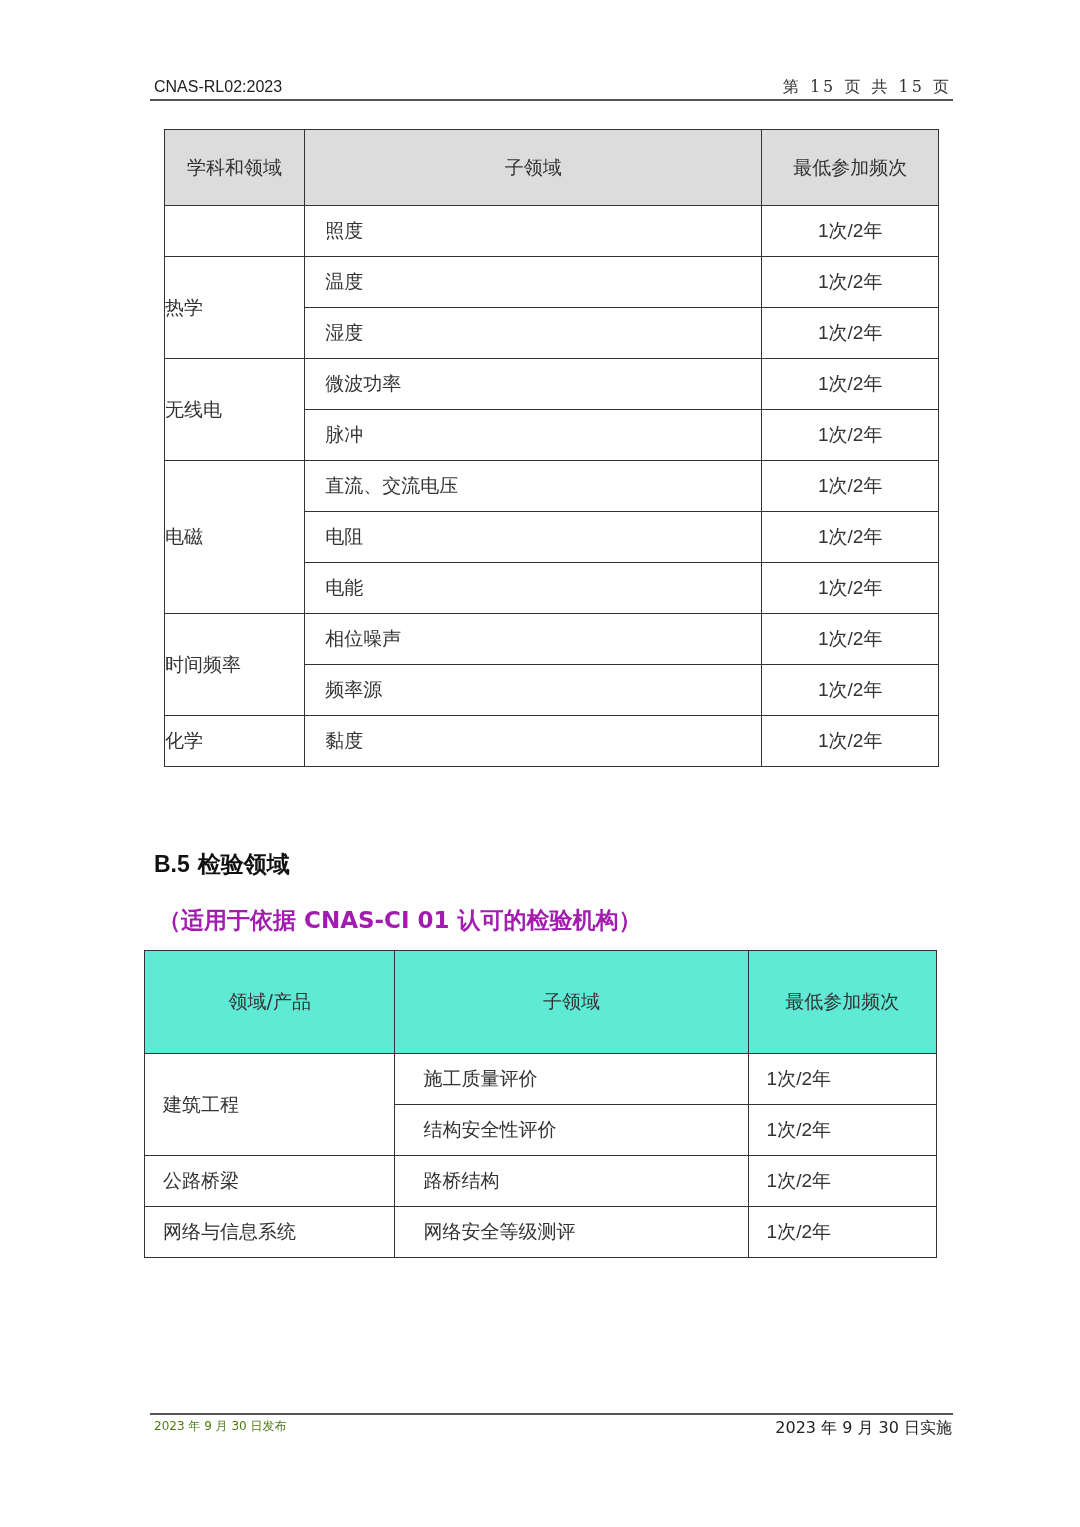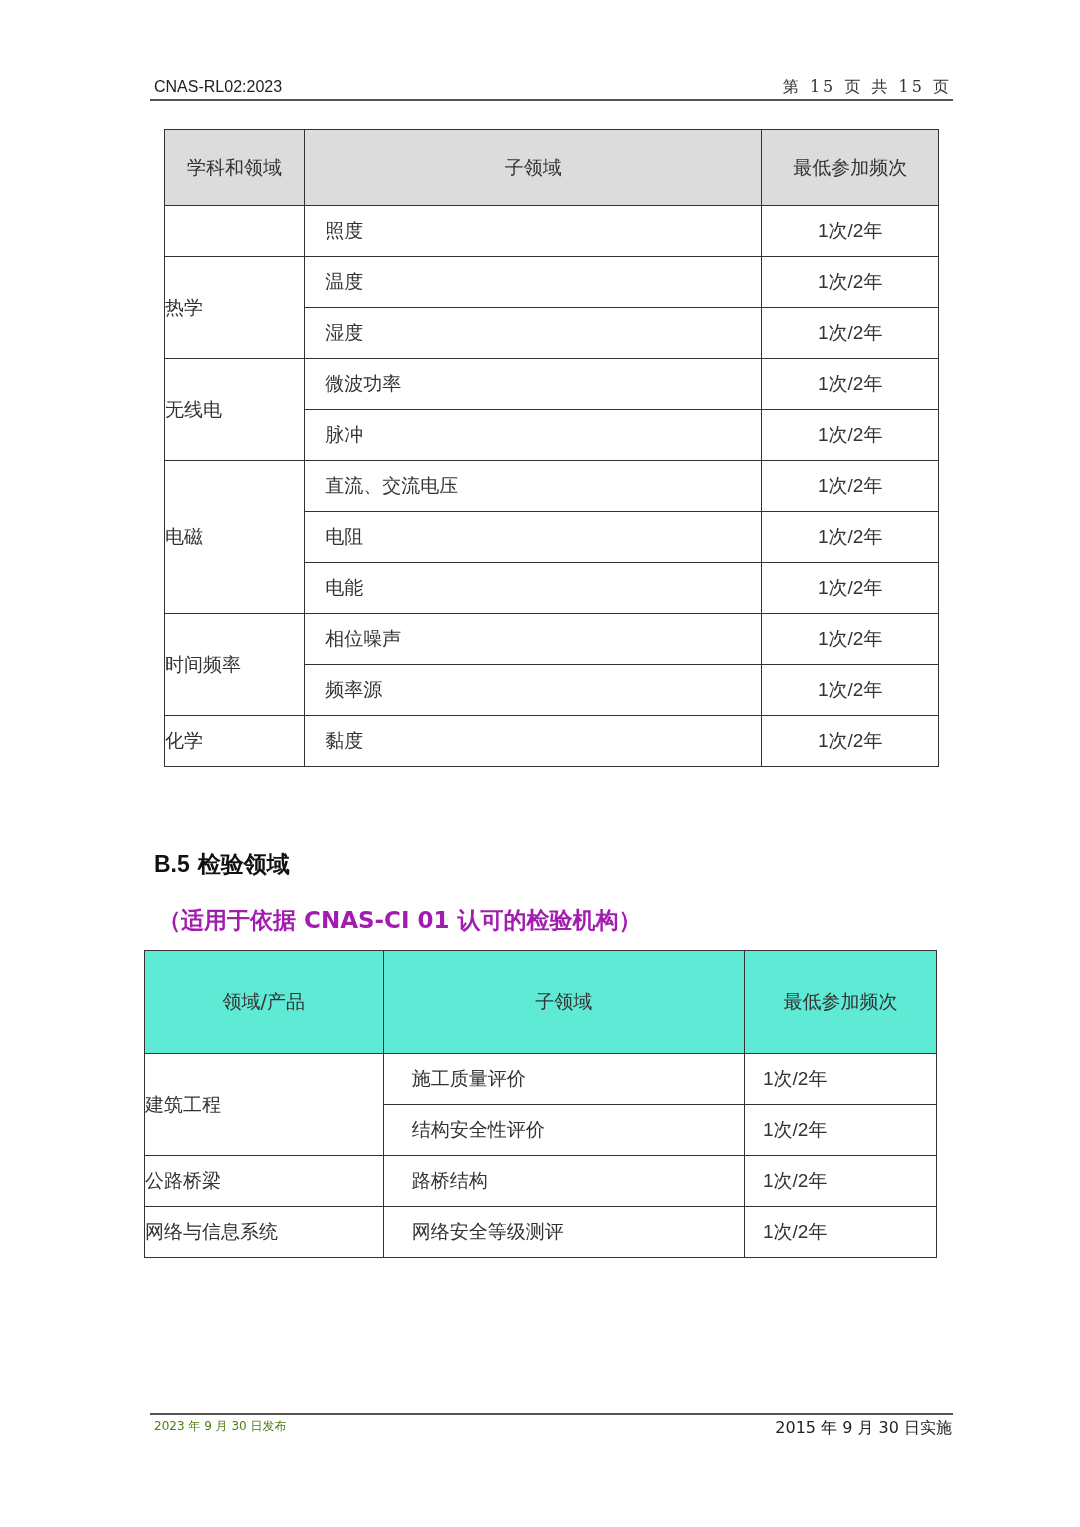--- a/index.html
+++ b/index.html
@@ -13,21 +13,21 @@
   table.t th{background:#dcdcdc;text-align:center;}
   #t1{left:164px;top:129px;width:775px;}
   #t1 th{height:75px;}
   #t1 td{height:50px;}
   #t1 td.c0{width:143px;}
   #t1 td.c1{width:449px;padding-left:20px;}
   #t1 td.c2{width:180px;text-align:center;font-family:"Liberation Sans",sans-serif;}
   #t2 {left:144px;top:950px;width:793px;}
   #t2 th{height:102px;background:#5eead4;}
   #t2 td{height:50px;}
-  #t2 td.c0{width:253px;}
+  #t2 td.c0{width:253px;padding-left:18px;}
   #t2 td.c1{width:355px;padding-left:28px;}
   #t2 td.c2{width:183px;padding-left:18px;font-family:"Liberation Sans",sans-serif;}
   .sec-title{position:absolute;left:154px;top:849px;font-size:23px;font-weight:bold;color:#111;}
   .sec-title .num{font-family:"Liberation Sans",sans-serif;margin-right:8px;}
   .sec-sub{position:absolute;left:158px;top:905px;font-size:23px;font-weight:bold;color:#a21caf;}
   .ft-line{position:absolute;left:150px;width:803px;top:1413px;height:2px;background:#555;}
   .ft-left{position:absolute;left:154px;top:1418px;font-size:12px;color:#4d7c0f;}
   .ft-right{position:absolute;right:128px;top:1418px;font-size:16px;color:#222;}
 </style>
 </head>
@@ -130,13 +130,13 @@
     <tr>
       <td class="c0">网络与信息系统</td>
       <td class="c1">网络安全等级测评</td>
       <td class="c2">1次/2年</td>
     </tr>
   </tbody>
 </table>
 
 <div class="ft-line"></div>
 <div class="ft-left">2023 年 9 月 30 日发布</div>
-<div class="ft-right">2015 年 9 月 30 日实施</div>
+<div class="ft-right">2023 年 9 月 30 日实施</div>
 
 </body></html>

